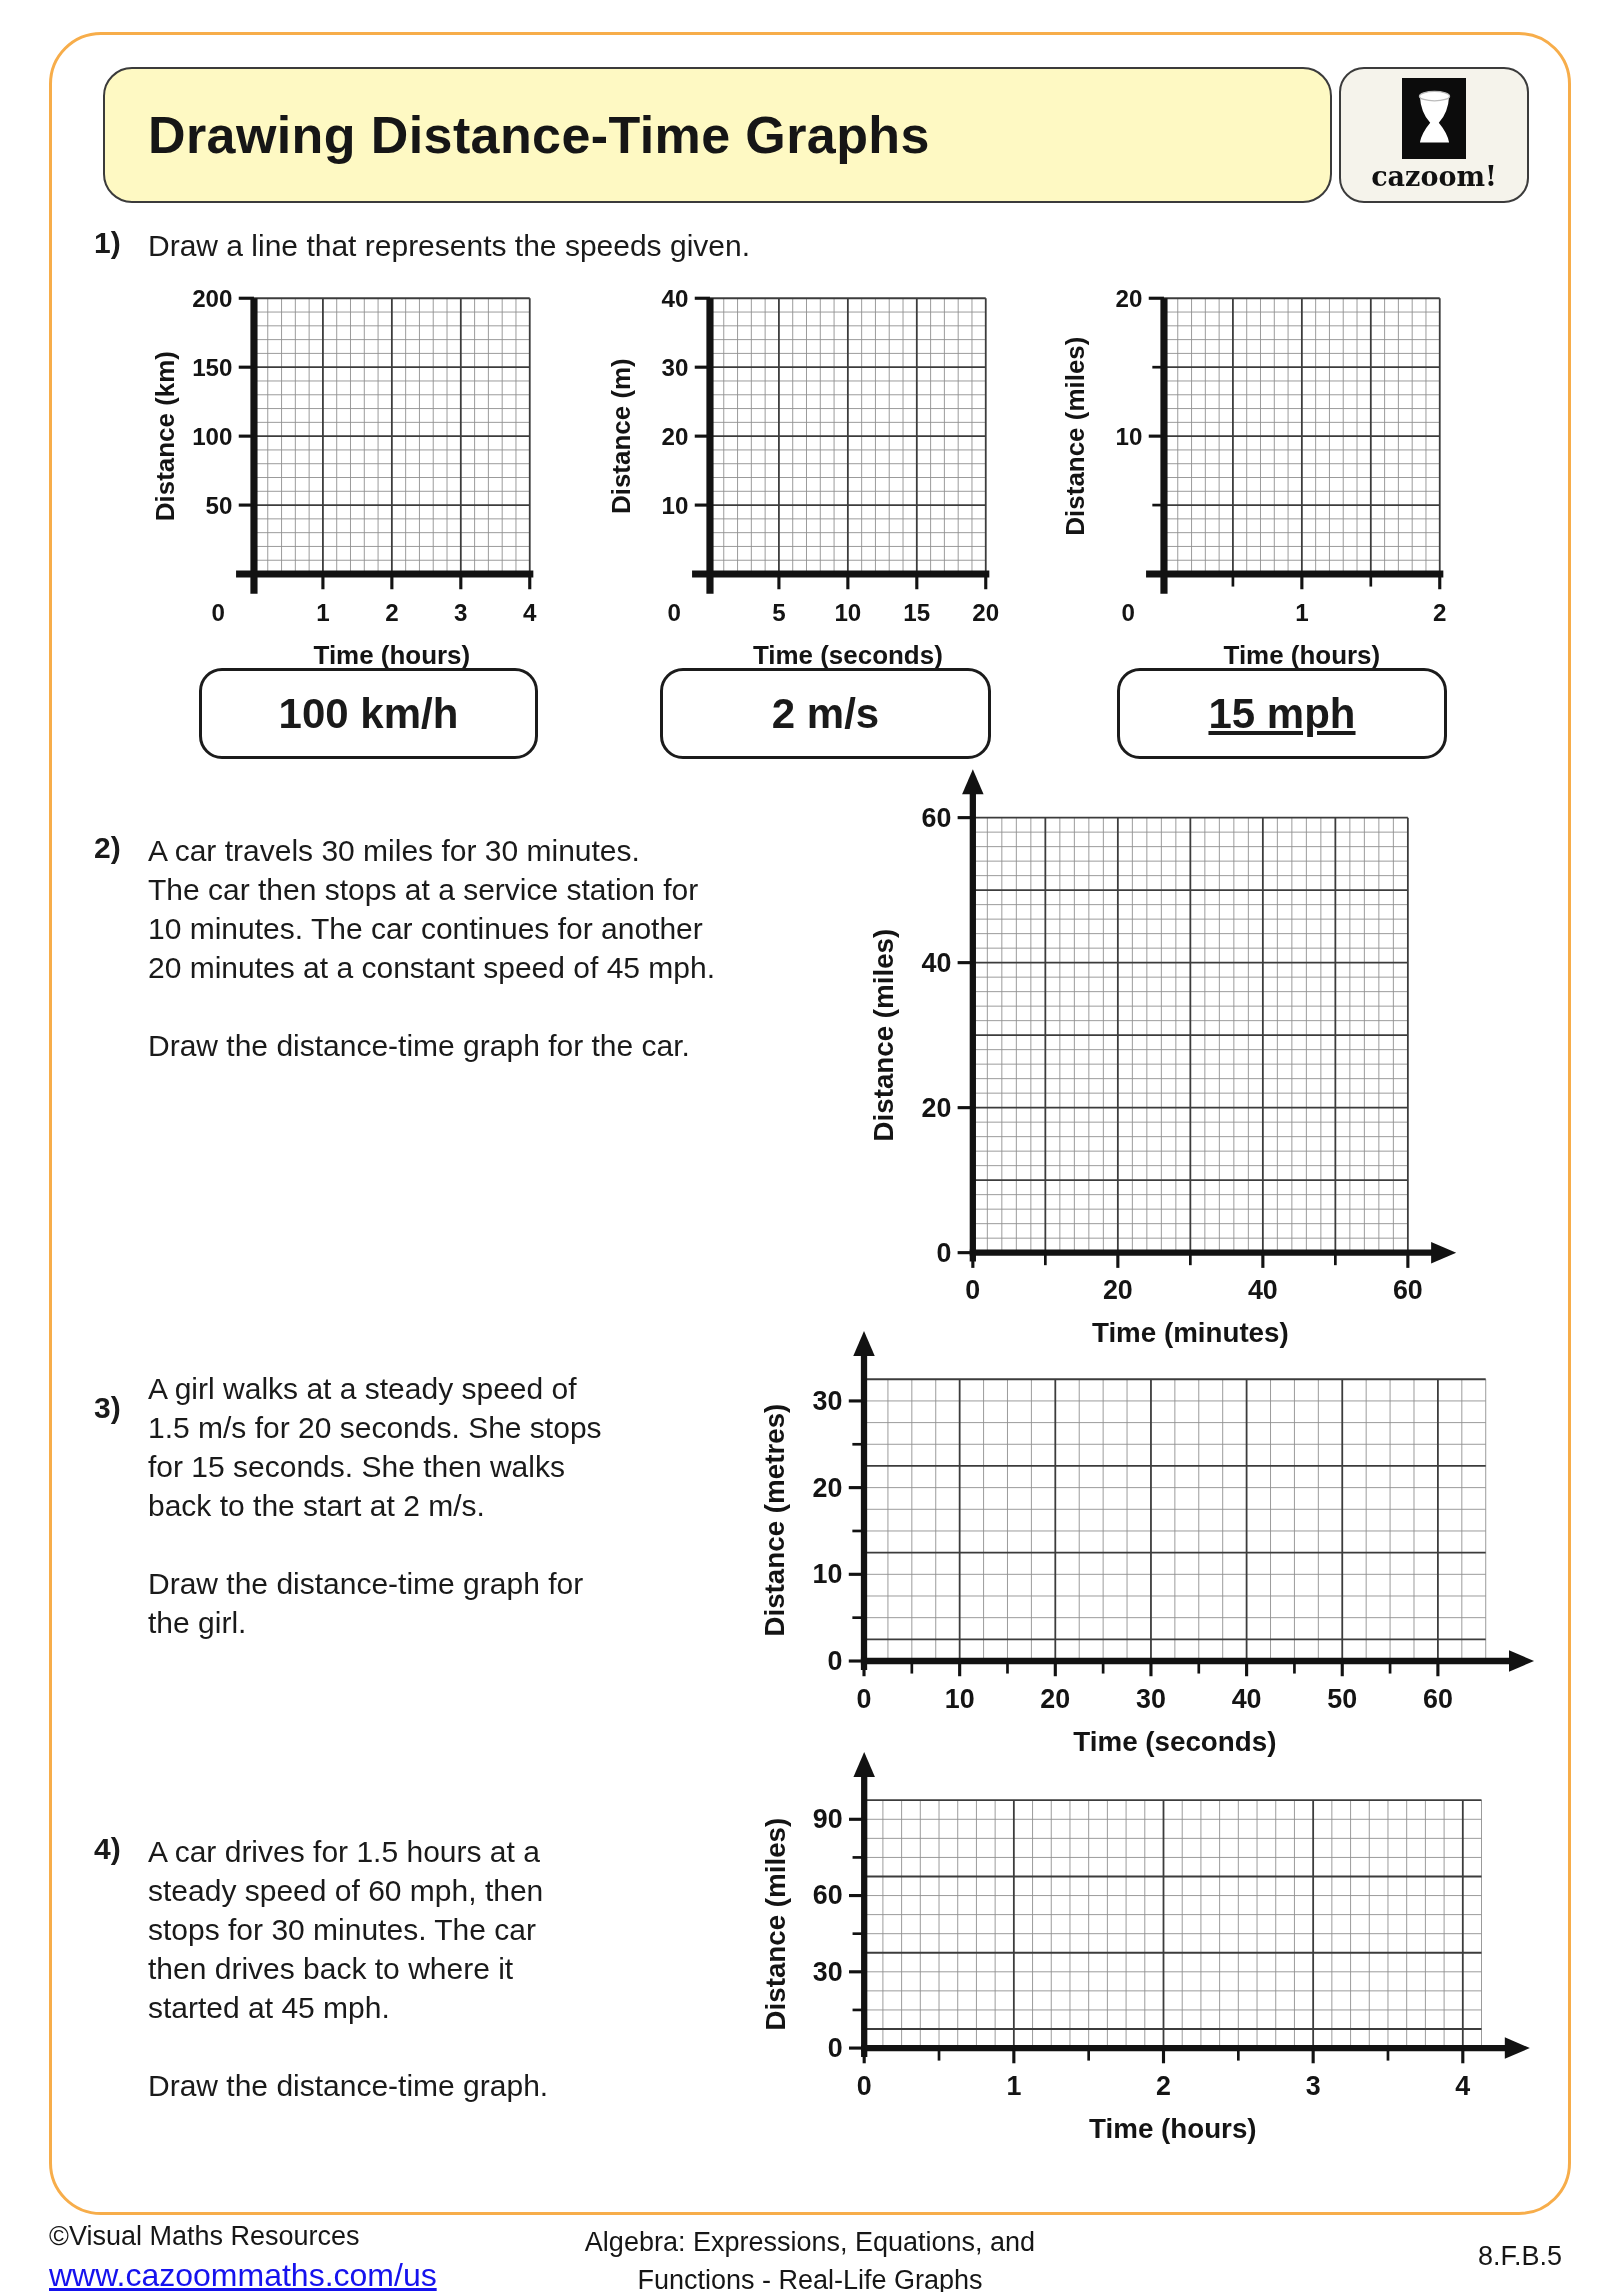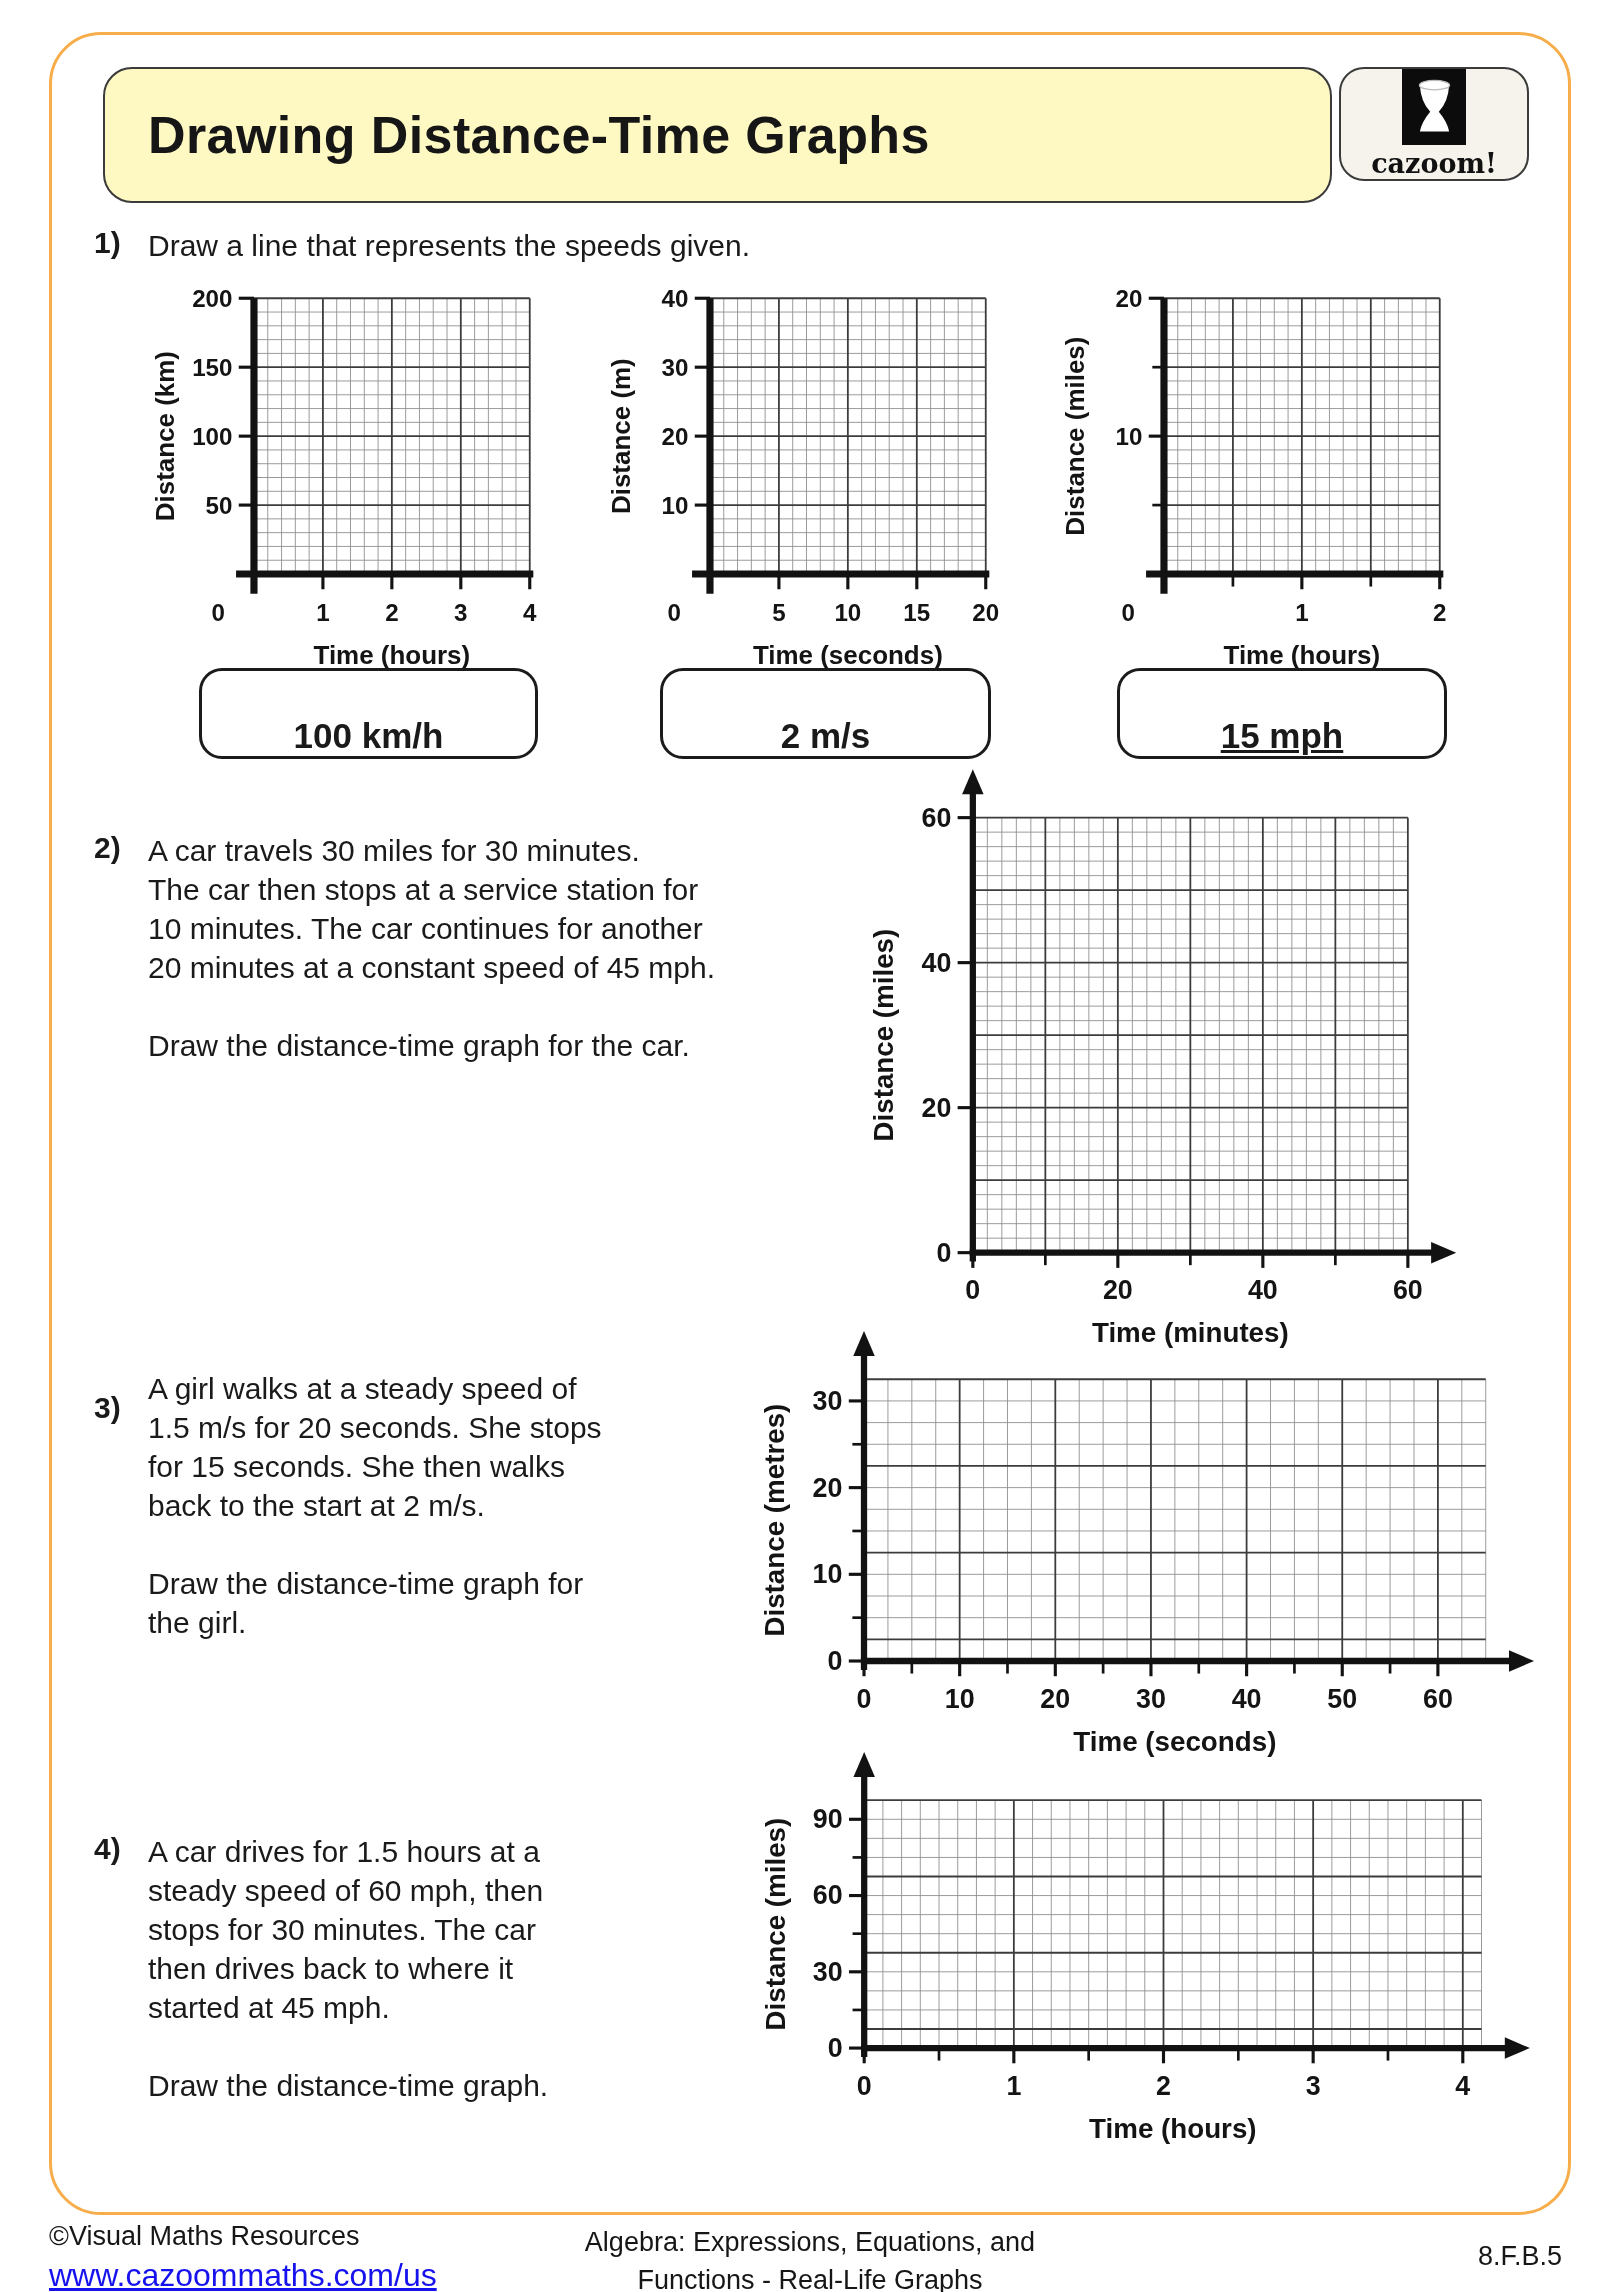--- a/index.html
+++ b/index.html
@@ -12,33 +12,33 @@
     left:49px;top:32px;width:1522px;height:2183px;
     border:3.6px solid #F7AD4A;border-radius:52px;box-sizing:border-box;
   }
   .title-box{
     left:103px;top:67px;width:1229px;height:136px;background:#fef9c3;
     border:2.7px solid #3b3b3b;border-radius:29px;box-sizing:border-box;
     display:flex;align-items:center;padding-left:43px;
   }
   .page-title{font-size:52px;font-weight:bold;color:#161616;letter-spacing:0.4px;}
   .logo-box{
-    left:1339px;top:67px;width:190px;height:114px;background:#F5F3EB;
+    left:1339px;top:67px;width:190px;height:136px;background:#F5F3EB;
     border:2.7px solid #3b3b3b;border-radius:25px;box-sizing:border-box;
     display:flex;flex-direction:column;align-items:center;justify-content:center;
   }
   .logo-square{width:64px;height:81px;background:#0c0c0c;display:flex;align-items:center;justify-content:center;}
   .brand{font-family:"DejaVu Serif",serif;font-weight:bold;font-size:27px;color:#111;margin-top:2.7px;}
   .qnum{font-size:30px;font-weight:bold;}
   .qtext{font-size:30px;font-weight:normal;line-height:39px;}
   .draw-gap{margin-top:39px;}
   .speed-box{
     position:absolute;height:91px;border:3.6px solid #1b1b1b;border-radius:23px;background:#fff;
-    display:flex;align-items:flex-end;justify-content:center;
-    font-size:35px;font-weight:bold;box-sizing:border-box;
+    display:flex;align-items:center;justify-content:center;
+    font-size:42px;font-weight:bold;box-sizing:border-box;
   }
   .graph{position:absolute;}
   .footer-text{font-size:27px;color:#161616;}
   .footer-center{text-align:center;line-height:38px;}
   a.site-link{color:#1512EE;text-decoration:underline;font-size:32px;}
 </style>
 </head>
 <body>
 
 <div class="abs page-border"></div>

